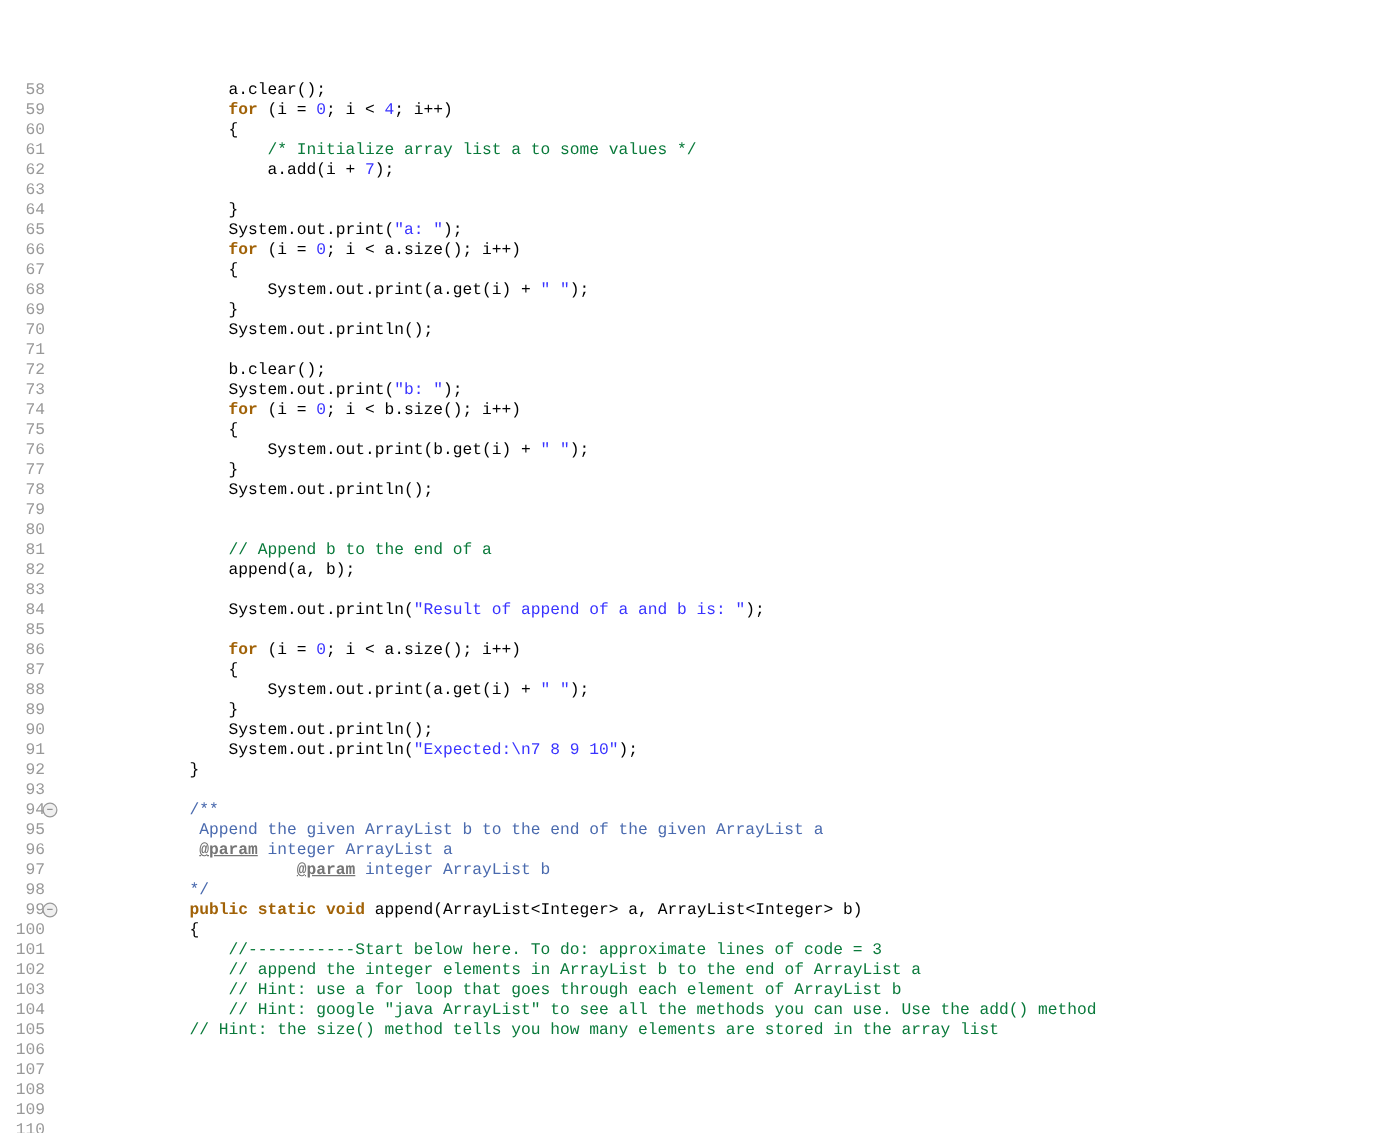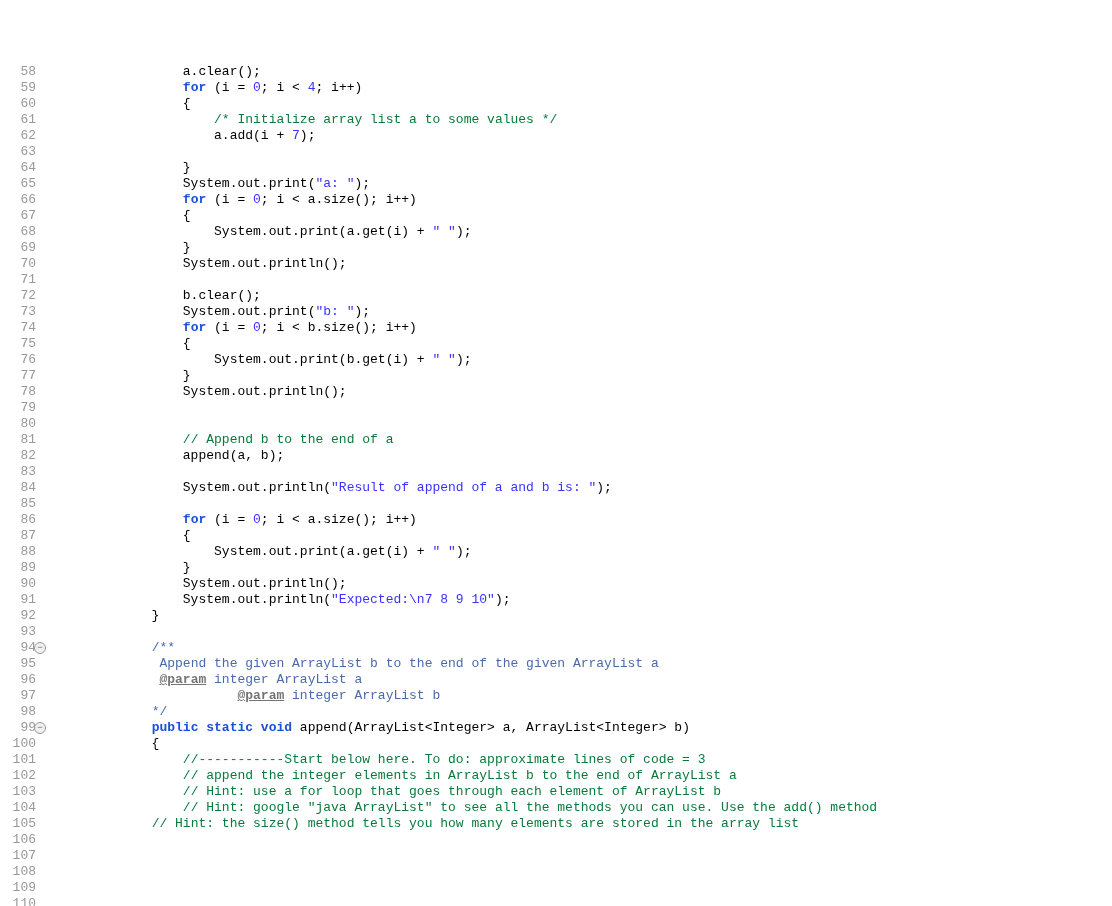--- a/index.html
+++ b/index.html
@@ -41,21 +41,21 @@
       text-align: center;
       color: #666;
     }
     .code {
       flex: 1;
       padding-left: 18px;
     }
     .line {
       height: 16px;
     }
-    .kw { color: #1d4ed8; font-weight: bold; }
+    .kw { color: #a16207; font-weight: bold; }
     .str { color: #3933ff; }
     .cmt { color: #0a7a3b; }
     .jdoc { color: #4a6aae; }
     .jdoctag { color: #757575; font-weight: bold; text-decoration: underline; }
     .num { color: #3933ff; }
   </style>
 </head>
 <body>
 
 

